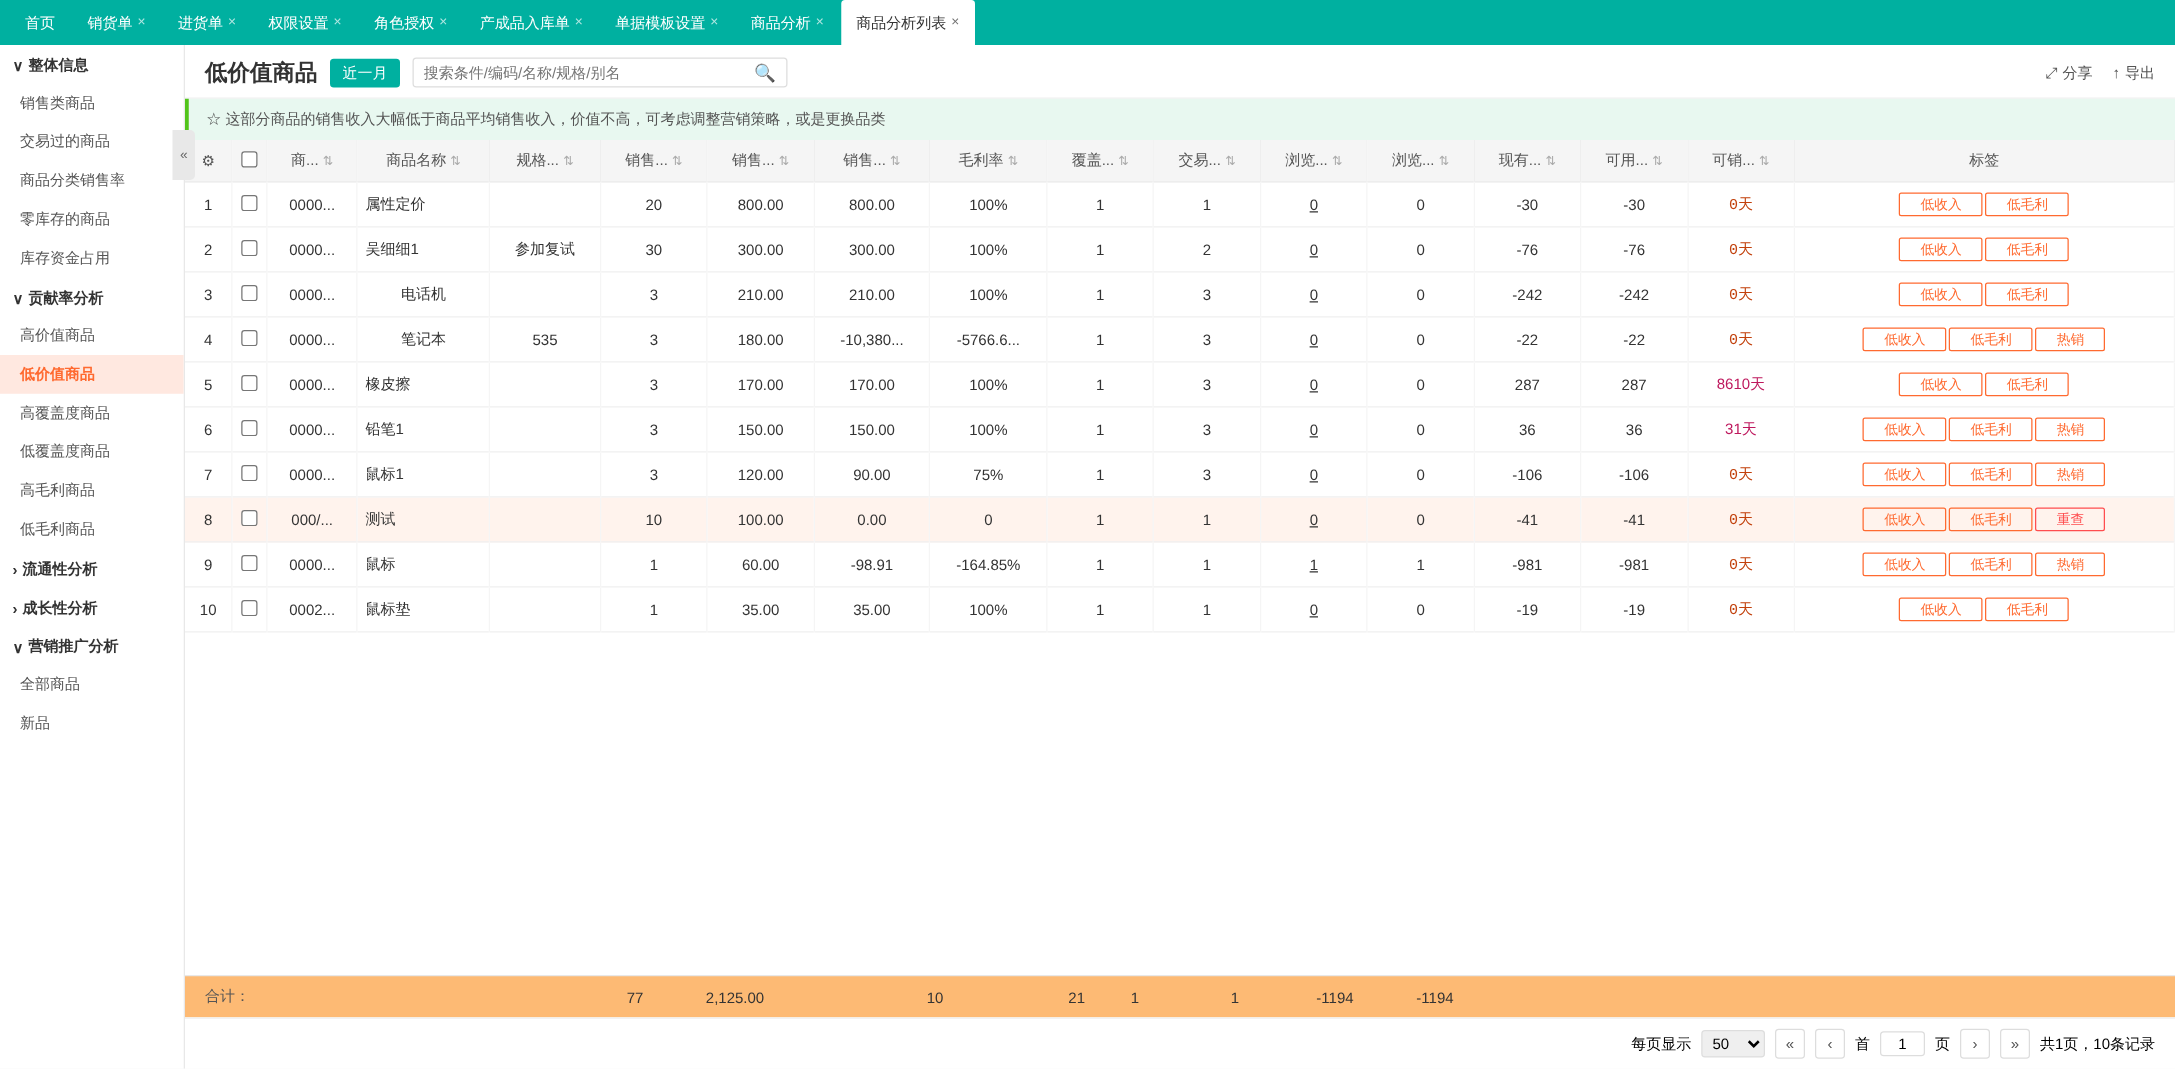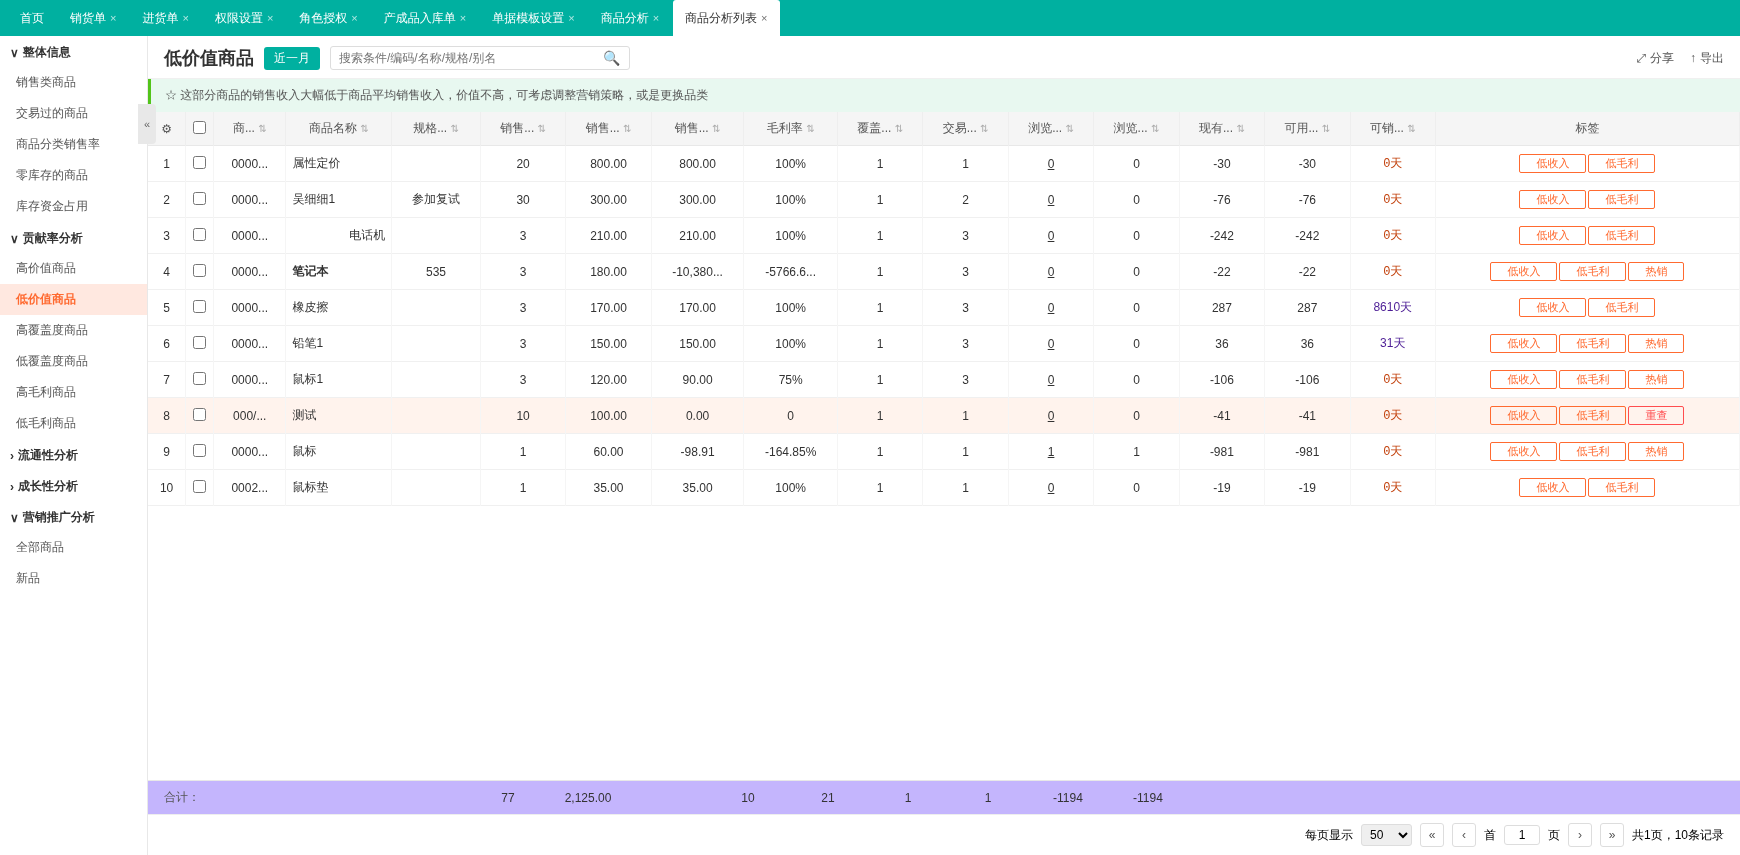--- a/index.html
+++ b/index.html
@@ -190,30 +190,30 @@
     }
     .tag {
       display: inline-block;
       border-radius: 2px;
       padding: 1px 16px;
       font-size: 11px;
       margin: 1px;
     }
     .tag-orange { color: #ff6a30; border: 1px solid #ff6a30; }
     .days-zero { color: #c2410c; font-family: Liberation Mono, monospace; }
-    .days-normal { color: #4c1d95; text-align: right; }
+    .days-normal { color: #be185d; text-align: right; }
     .underline-link { text-decoration: underline; color: #333; cursor: pointer; }
     .checkbox-cell { width: 28px; }
 
     
     .footer-total {
       display: flex;
       align-items: center;
       padding: 8px 16px;
-      background: #c4b5fd;
+      background: #fdba74;
       border-top: 1px solid #e8e8e8;
       font-size: 12px;
       color: #333;
       flex-shrink: 0;
       gap: 0;
     }
     .footer-total .label { color: #555; margin-right: 8px; }
 
     
     .pagination-bar {
@@ -445,40 +445,40 @@
               <td>0</td>
               <td>-76</td>
               <td>-76</td>
               <td><span class="days-zero">0天</span></td>
               <td><span class="tag tag-orange">低收入</span><span class="tag tag-orange">低毛利</span></td>
             </tr>
             <tr>
               <td>3</td>
               <td><input type="checkbox" style=""></td>
               <td>0000...</td>
-              <td style="text-align: right; font-family: Liberation Serif, serif;">电话机</td>
+              <td style="text-align: center; font-family: Liberation Serif, serif;">电话机</td>
               <td></td>
               <td>3</td>
               <td>210.00</td>
               <td>210.00</td>
               <td>100%</td>
               <td>1</td>
               <td>3</td>
               <td><span class="underline-link">0</span></td>
               <td>0</td>
               <td>-242</td>
               <td>-242</td>
               <td><span class="days-zero">0天</span></td>
               <td><span class="tag tag-orange">低收入</span><span class="tag tag-orange">低毛利</span></td>
             </tr>
             <tr>
               <td>4</td>
               <td><input type="checkbox" style=""></td>
               <td>0000...</td>
-              <td style="text-align: left; font-weight: bold;">笔记本</td>
+              <td style="text-align: center;">笔记本</td>
               <td>535</td>
               <td>3</td>
               <td>180.00</td>
               <td>-10,380...</td>
               <td>-5766.6...</td>
               <td>1</td>
               <td>3</td>
               <td><span class="underline-link">0</span></td>
               <td>0</td>
               <td>-22</td>
@@ -604,21 +604,21 @@
       </table>
     </div>
 
     <div class="footer-total">
       <span class="label">合计：</span>
       <span style="min-width:260px;display:inline-block;"></span>
       <span style="min-width:80px;text-align:center;">77</span>
       <span style="min-width:80px;text-align:center;">2,125.00</span>
       <span style="min-width:80px;text-align:center;"></span>
       <span style="min-width:80px;text-align:center;">10</span>
-      <span style="min-width:80px;text-align:center;">21</span>
+      <span style="min-width:80px;text-align:right;">21</span>
       <span style="min-width:80px;text-align:center;">1</span>
       <span style="min-width:80px;text-align:center;">1</span>
       <span style="min-width:80px;text-align:center;">-1194</span>
       <span style="min-width:80px;text-align:center;">-1194</span>
     </div>
 
     <div class="pagination-bar">
       <span>每页显示</span>
       <select class="page-size-select">
         <option>50</option>

